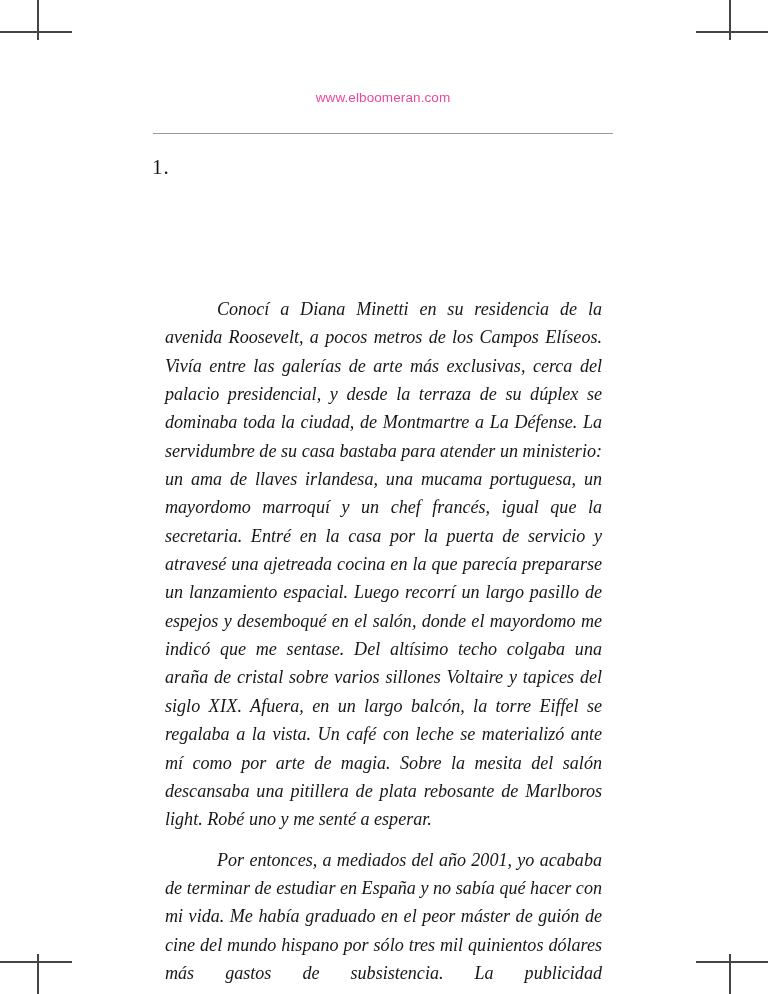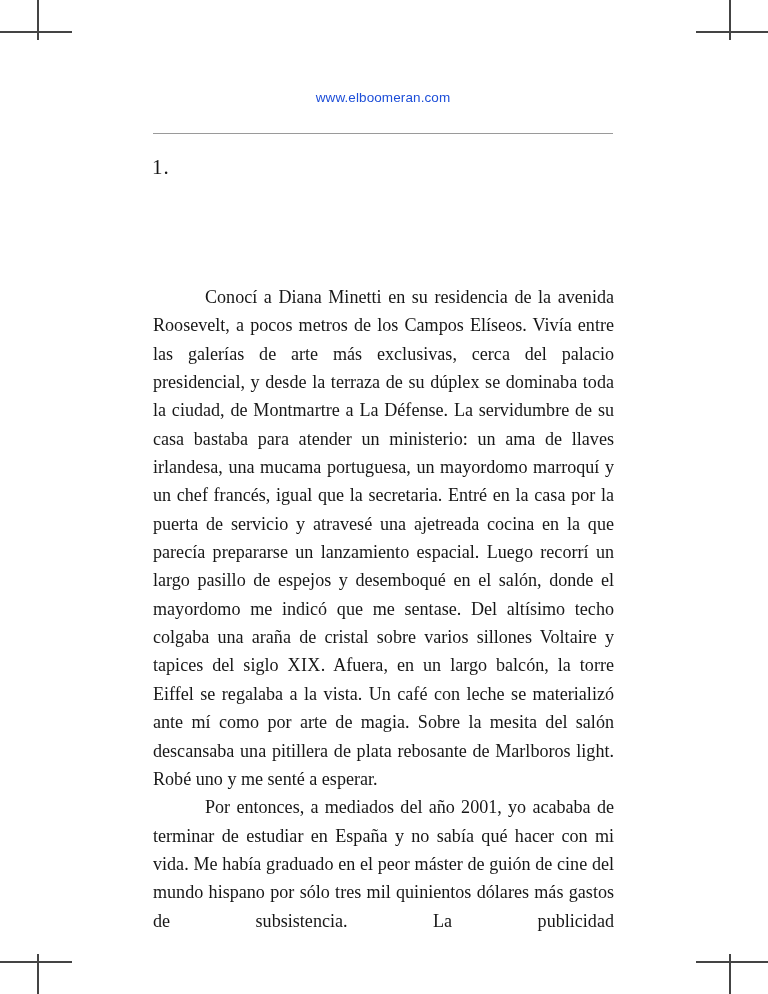--- a/index.html
+++ b/index.html
@@ -36,21 +36,21 @@
   
   .running-head {
     position: absolute;
     left: 153px;
     top: 90px;
     width: 460px;
     text-align: center;
     font-family: "Liberation Sans", sans-serif;
     font-size: 13.5px;
     letter-spacing: 0.1px;
-    color: #1d4ed8;
+    color: #ec4899;
   }
 
   
   .head-rule {
     position: absolute;
     left: 153px;
     top: 133px;
     width: 460px;
     height: 1px;
     background: #9a9a9a;
@@ -76,23 +76,24 @@
     font-family: "Liberation Serif", serif;
     font-size: 18.1px;
     line-height: 28.35px;
     color: #171717;
     text-align: justify;
     text-justify: inter-word;
     -webkit-hyphens: none;
     hyphens: none;
   }
   .body-text p {
-    margin: 0;
+    margin: 12px;
     text-indent: 52px;
     text-align: justify;
+    font-style: italic;
   }
   .body-text p:last-child {
     text-align-last: justify;
   }
   .smallcaps {
     font-variant: small-caps;
     font-size: 1em;
     letter-spacing: 0.3px;
   }
 </style>

